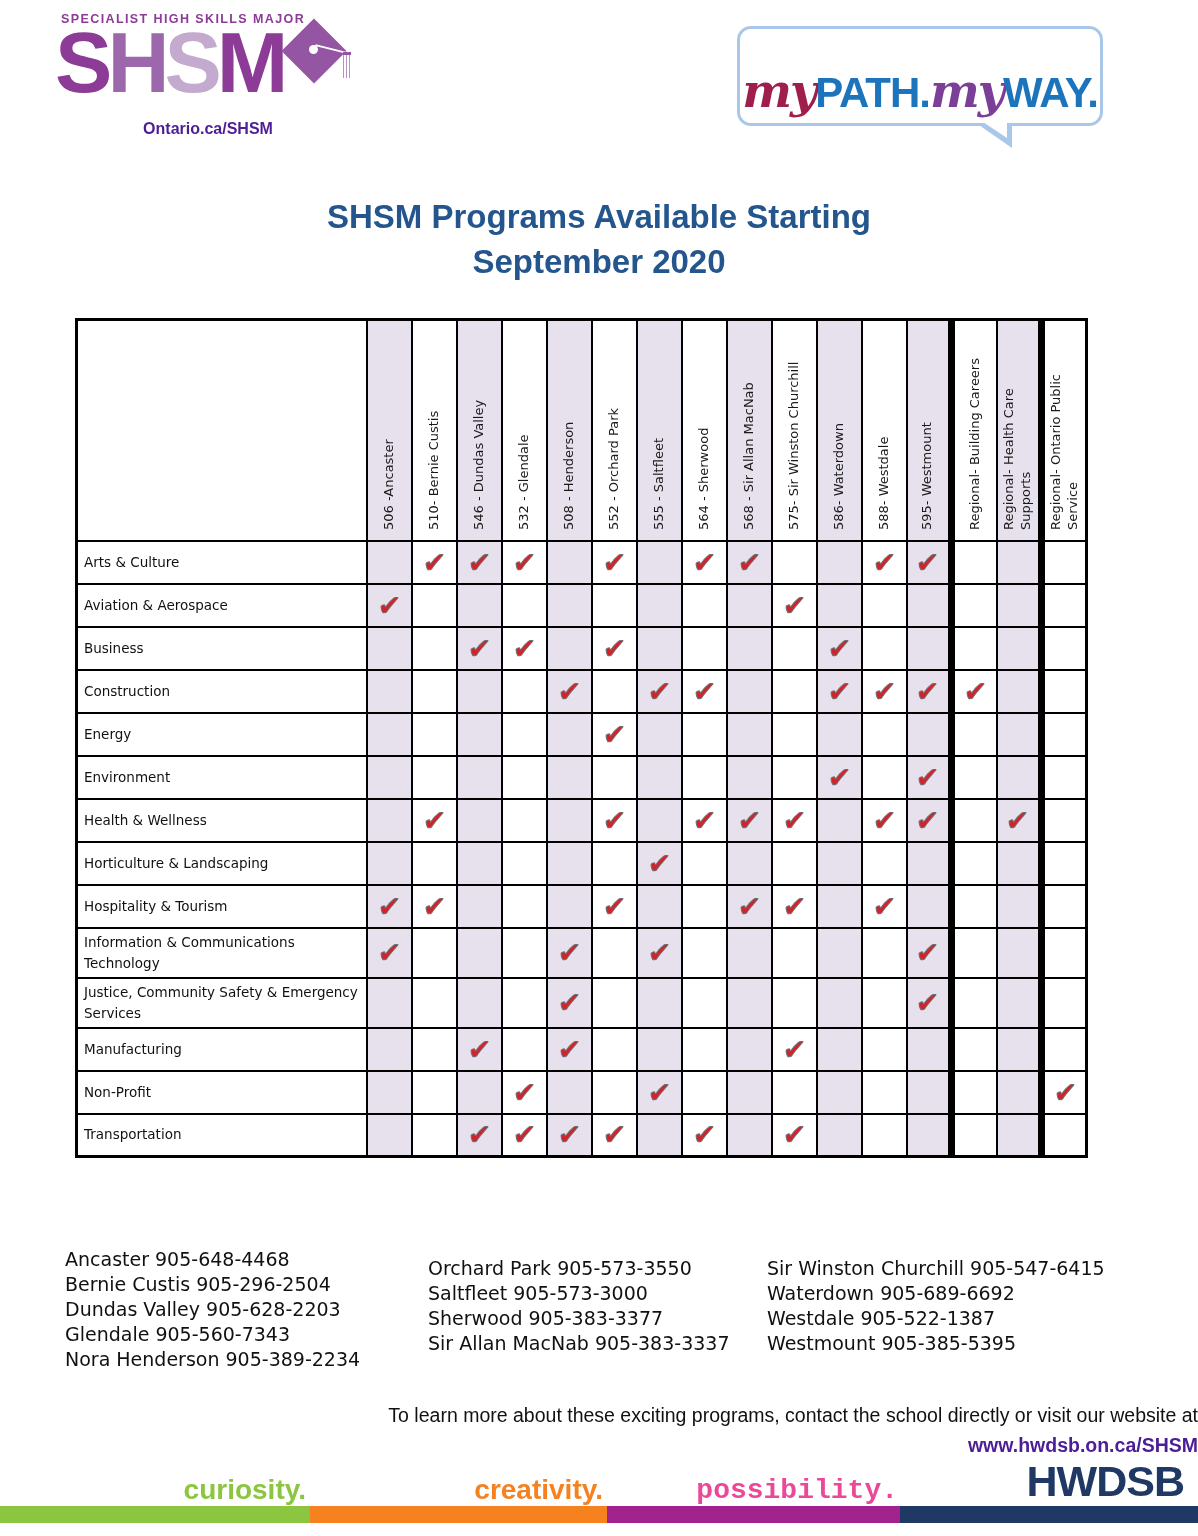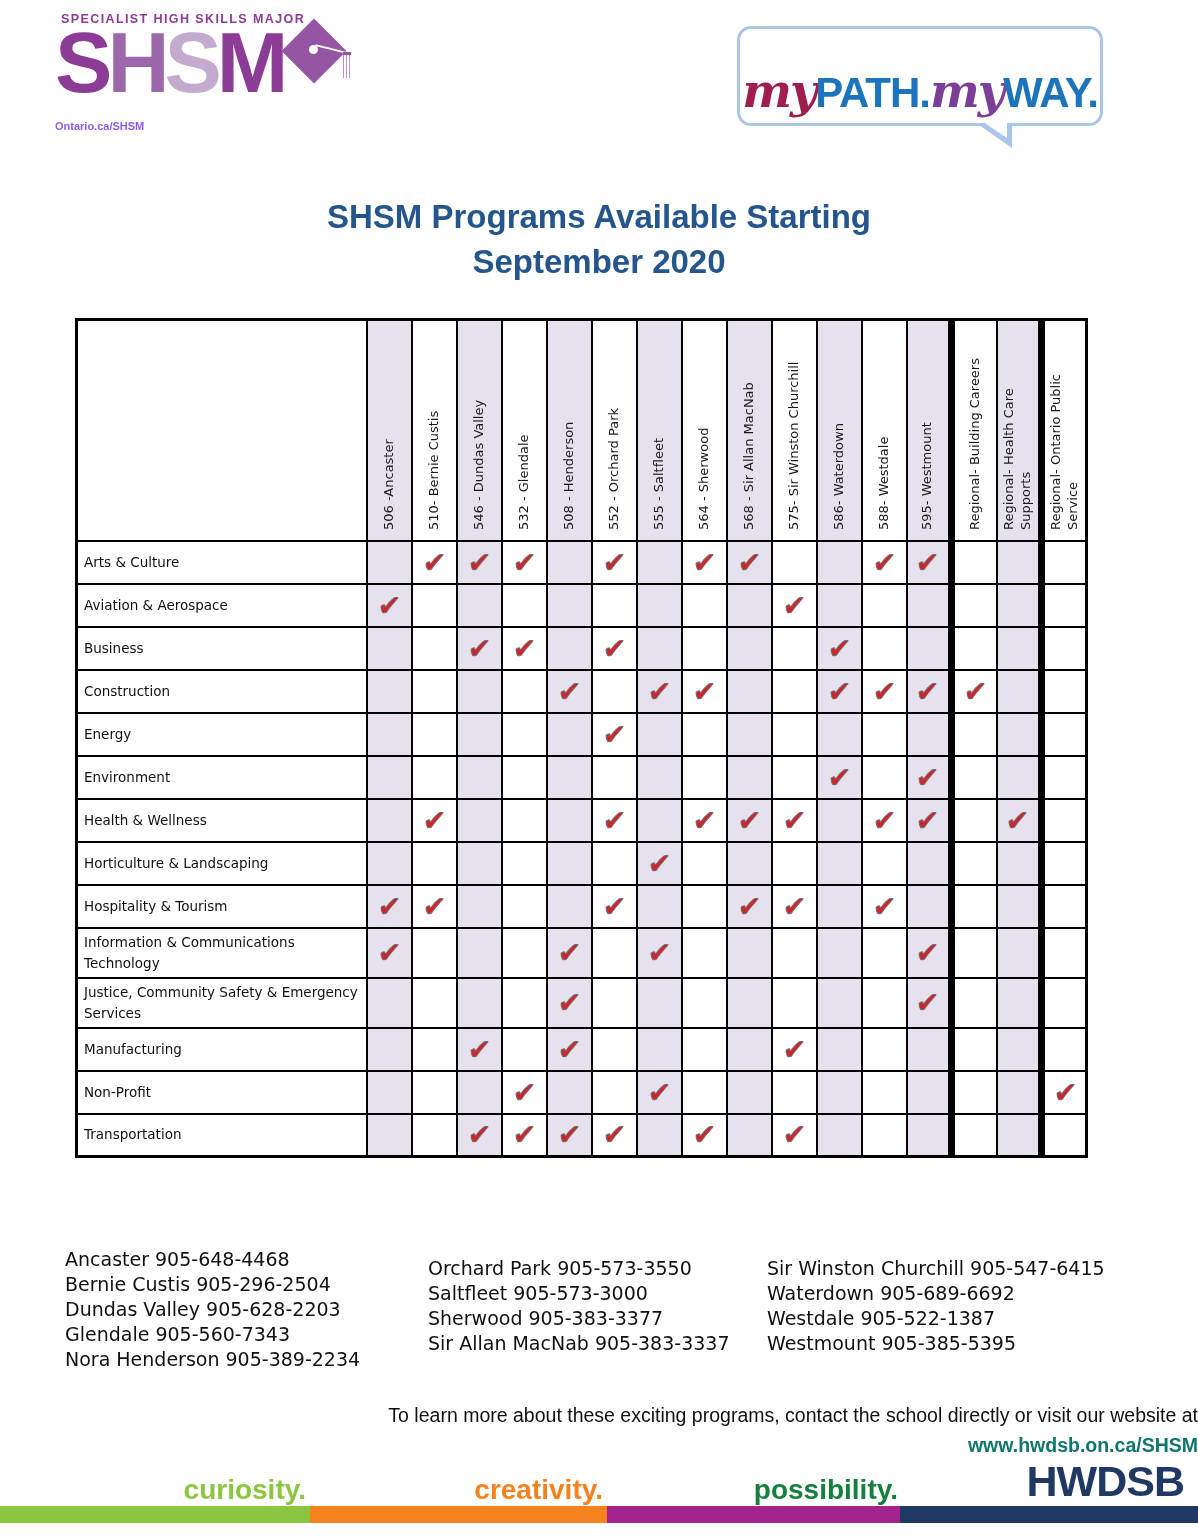--- a/index.html
+++ b/index.html
@@ -14,22 +14,22 @@
   .shsm-letters { font-family:"Liberation Sans",sans-serif; font-weight:bold; font-size:86px;
                   line-height:0.95; letter-spacing:-5px; margin-top:-4px; position:relative; z-index:1; }
   .shsm-cap { position:absolute; left:236px; top:16px; width:46px; height:46px; transform:rotate(45deg); z-index:2; }
   .shsm-cap-dot { position:absolute; left:254px; top:33px; width:9px; height:9px; border-radius:50%;
                   background:#fff; z-index:3; }
   .shsm-cap-line { position:absolute; left:260px; top:36px; width:32px; height:2px; background:#fff;
                    transform:rotate(14deg); z-index:3; }
   .shsm-tassel { position:absolute; left:288px; top:40px; width:8px; height:26px; z-index:3;
                  background:repeating-linear-gradient(90deg,#B98FC6 0 1px,#fff 1px 3px);
                  border-top:3px solid #9456A3; }
-  .shsm-url { position:absolute; left:0; top:108px; width:306px; text-align:left;
-              font-family:"Liberation Sans",sans-serif; font-weight:bold; font-size:11px; color:#8b5cf6; }
+  .shsm-url { position:absolute; left:0; top:108px; width:306px; text-align:center;
+              font-family:"Liberation Sans",sans-serif; font-weight:bold; font-size:16px; color:#4c1d95; }
 
   
   .mypath { position:absolute; left:737px; top:26px; width:366px; height:100px;
             border:3px solid #A9C7E8; border-radius:14px; background:#fff;
             display:flex; align-items:baseline; justify-content:center; padding-top:62px; }
   .mypath .script { font-family:"DejaVu Serif",serif; font-style:italic; font-weight:bold;
                     font-size:47px; line-height:0; letter-spacing:-2px; }
   .mypath .block  { font-family:"Liberation Sans",sans-serif; font-weight:bold;
                     font-size:42px; line-height:0; letter-spacing:-1px; }
   .mypath-tail-outer { position:absolute; right:88px; bottom:-25px; width:0; height:0;
@@ -427,27 +427,27 @@
     <div class="contact-col c3">
         <div class="contact-line">Sir Winston Churchill 905-547-6415</div>
         <div class="contact-line">Waterdown 905-689-6692</div>
         <div class="contact-line">Westdale 905-522-1387</div>
         <div class="contact-line">Westmount 905-385-5395</div>
       </div>
   </div>
 
   <div class="note">
     <div>To learn more about these exciting programs, contact the school directly or visit our website at</div>
-    <div class="website" style="color: #0f766e; margin-left: 9px;">www.hwdsb.on.ca/SHSM</div>
+    <div class="website" style="color: #4c1d95; margin-left: 9px;">www.hwdsb.on.ca/SHSM</div>
   </div>
 
   <div class="banner-words">
     <span class="banner-word w1" style="color: rgb(140, 198, 64);">curiosity.</span>
     <span class="banner-word w2" style="color: rgb(245, 130, 31);">creativity.</span>
-    <span class="banner-word w3" style="color: #15803d;">possibility.</span>
+    <span class="banner-word w3" style="color: #ec4899; font-family: Liberation Mono, monospace;">possibility.</span>
     <span class="banner-word w4" style="color: rgb(32, 56, 100);">HWDSB</span>
   </div>
   <div class="banner-bar">
     <div class="bar-seg s1" style="background-color: rgb(140, 198, 64);"></div>
     <div class="bar-seg s2" style="background-color: rgb(245, 130, 31);"></div>
     <div class="bar-seg s3" style="background-color: rgb(163, 35, 142);"></div>
     <div class="bar-seg s4" style="background-color: rgb(32, 56, 100);"></div>
   </div>
 
 </div>

